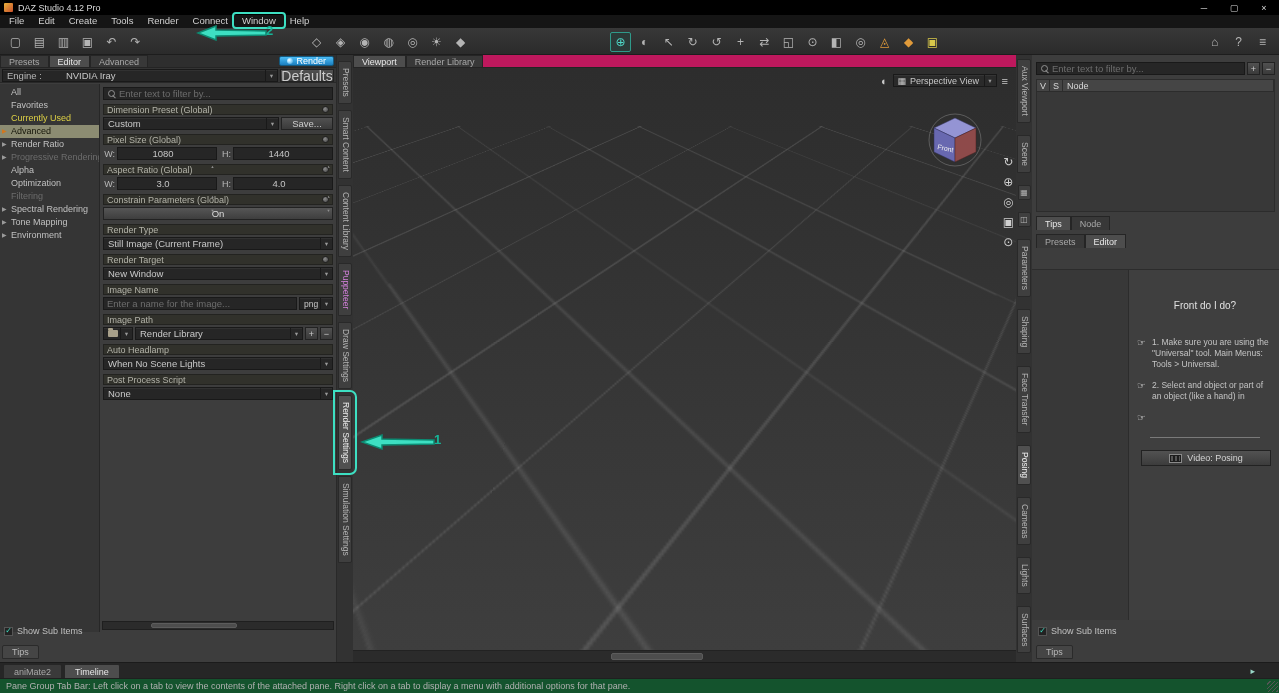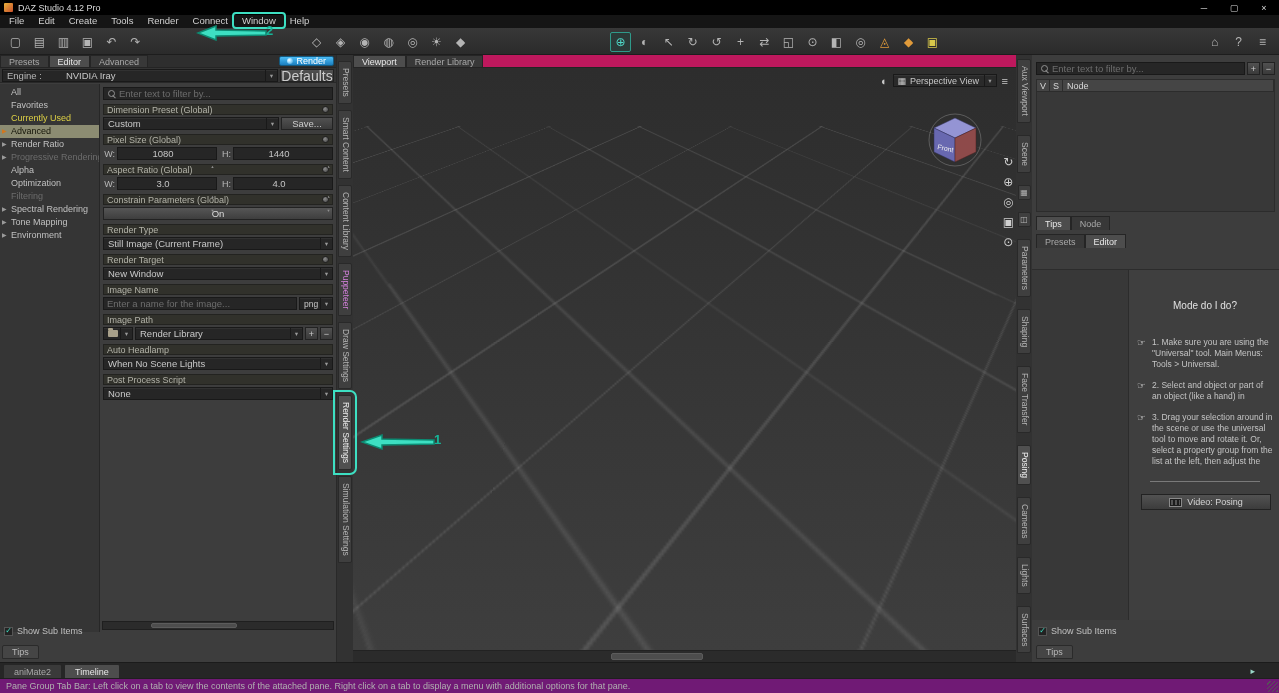--- a/index.html
+++ b/index.html
@@ -133,21 +133,21 @@
 .video-btn{margin:12px 2px 0 4px;height:16px;background:linear-gradient(#525252,#3c3c3c);border:1px solid #222;display:flex;align-items:center;justify-content:center;gap:5px;color:#d4d4d4;font-size:9px}
 .film-ico{width:13px;height:9px;background:#1d1d1d;border:1px solid #8a8a8a;position:relative;flex:none}
 .film-ico::before{content:"";position:absolute;left:1px;top:1px;right:1px;bottom:1px;background:repeating-linear-gradient(90deg,#555 0 2px,#1d1d1d 2px 4px)}
 
 
 .bottom-tabs{position:absolute;left:0;top:662px;width:100%;height:16px;background:#262626;border-top:1px solid #1b1b1b;display:flex;align-items:flex-end;padding-left:3px;gap:2px}
 .bottom-tabs>[data-repeat]{display:flex;gap:2px;align-items:flex-end}
 .btab{height:14px;padding:0 10px;background:#3a3a3a;border:1px solid #262626;border-bottom:none;color:#a8a8a8;display:flex;align-items:center;border-radius:2px 2px 0 0;font-size:9px}
 .btab.active{background:#4d4d4d;color:#e8e8e8}
 .corner-icon{position:absolute;right:24px;top:3px;color:#9ad8c8;font-size:9px}
-.statusbar{position:absolute;left:0;top:678px;width:100%;height:15px;background:#701a75;border-top:1px solid #1f1f1f;display:flex;align-items:center;padding:0 6px;font-size:9px;color:#b0b0b0}
+.statusbar{position:absolute;left:0;top:678px;width:100%;height:15px;background:#14532d;border-top:1px solid #1f1f1f;display:flex;align-items:center;padding:0 6px;font-size:9px;color:#b0b0b0}
 .lesson{position:absolute;left:1003px;top:18px;display:flex;gap:2px;align-items:center}
 .lesson .combo{width:120px;height:12px;font-size:9px}
 .lesson .sq-btn{width:14px;height:12px;font-size:8px}
 .grip{position:absolute;right:1px;top:2px;width:11px;height:11px;background:repeating-linear-gradient(135deg,transparent 0 2px,#555 2px 3px)}
 
 
 .anno-arrow{position:absolute;z-index:50}
 .anno-label{position:absolute;z-index:50;color:#16b598;font-weight:bold;font-size:13px;font-family:"Liberation Sans",sans-serif}
 </style>
 </head>
@@ -523,33 +523,32 @@
         <span class="caret"></span>
       </div>
       <div class="sq-btn">
           <span class="mag"></span>
         </div>
     </div>
 
     <div class="rp-content">
       <div class="rp-left"></div>
       <div class="rp-help">
-        <div class="help-title">Mode do I do?</div>
+        <div class="help-title">Front do I do?</div>
         <div class="steps" data-repeat="right_panel.help.steps">
             <div class="step">
             <span class="step-icon">☞</span>
             <span class="step-text">1. Make sure you are using the "Universal" tool. Main Menus: Tools &gt; Universal.</span>
           </div>
             <div class="step">
             <span class="step-icon">☞</span>
             <span class="step-text">2. Select and object or part of an object (like a hand) in</span>
           </div>
             <div class="step">
             <span class="step-icon">☞</span>
-            <span class="step-text">3. Drag your selection around in the scene or use the universal tool to move and rotate it. Or, select a property group from the list at the left, then adjust the</span>
           </div>
           </div>
         <div class="help-divider"></div>
         <div class="video-btn">
           <span class="film-ico"></span>
           <span>Video: Posing</span>
         </div>
       </div>
     </div>
 

